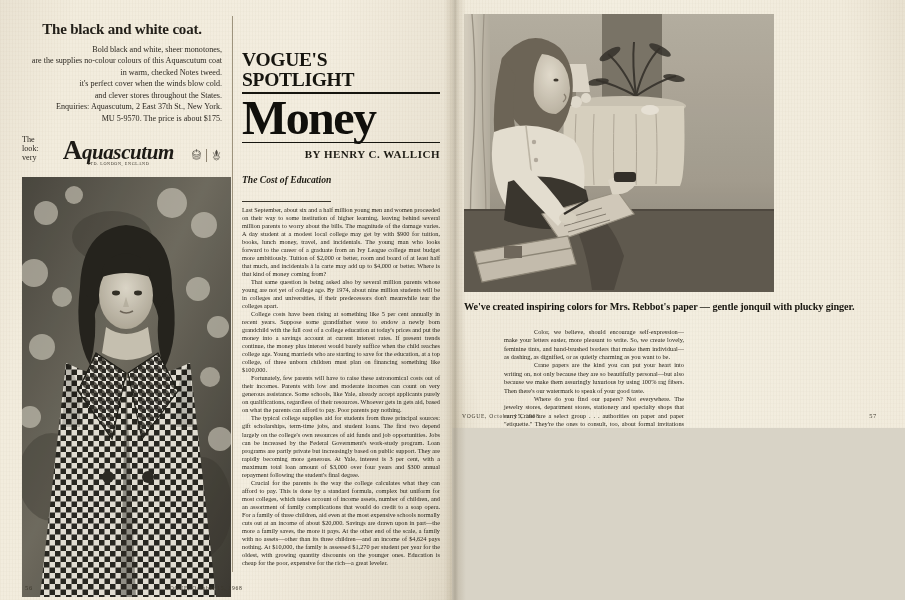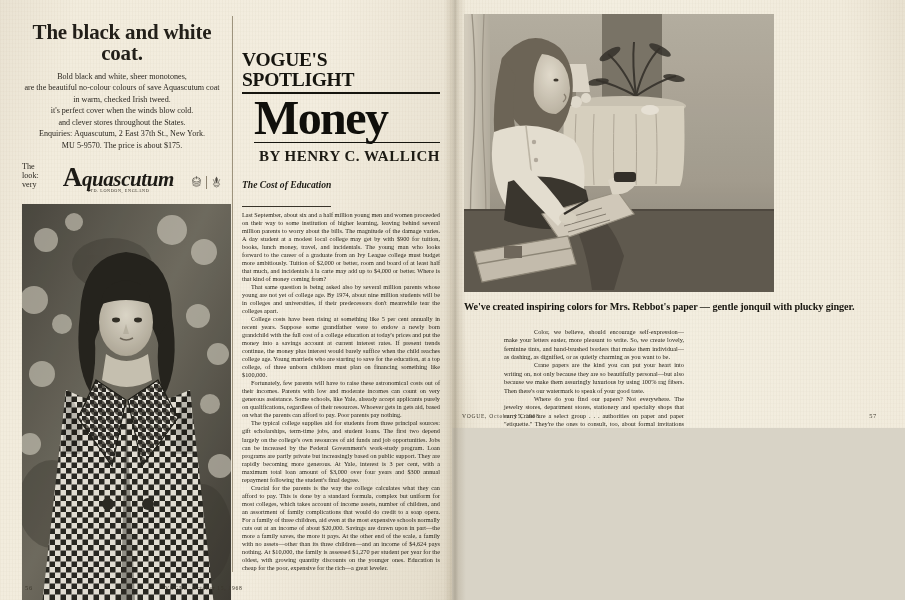--- a/index.html
+++ b/index.html
@@ -40,25 +40,25 @@
   }
 
   
   .left-inner{position:relative;display:flex;height:572px;z-index:2;}
   .ad-col{width:210px;flex:0 0 210px;padding-right:10px;box-sizing:border-box;}
   .vrule{width:1px;flex:0 0 1px;background:#9d937d;margin:2px 9px 0 0;height:556px;}
   .art-col{flex:1;box-sizing:border-box;}
 
   .ad-head{
     font-family:"Liberation Serif",serif;
-    font-weight:bold;font-size:21px;text-align:center;
+    font-weight:bold;font-size:15px;text-align:center;
     letter-spacing:-.2px;color:#221f19;margin:8px 0 7px 0;line-height:1;
   }
   .ad-body{
-    text-align:center;font-size:8.1px;line-height:1.42;color:#2b2720;
+    text-align:right;font-size:8.1px;line-height:1.42;color:#2b2720;
   }
   .logo-row{
     display:flex;align-items:flex-end;justify-content:flex-end;margin-top:11px;gap:17px;
   }
   .look{font-size:8.2px;color:#2b2720;padding-bottom:4px;}
   .aqua{
     font-family:"Liberation Serif",serif;font-style:italic;font-weight:bold;
     font-size:21px;letter-spacing:-.4px;color:#1d1b16;line-height:.95;position:relative;
   }
   .aqua .cap{font-size:27px;font-style:normal;}
@@ -78,24 +78,24 @@
 
   
   .kicker{
     font-family:"Liberation Serif",serif;font-weight:bold;
     font-size:19.5px;letter-spacing:-.3px;color:#16150f;line-height:1;
     border-bottom:2.1px solid #16150f;padding-bottom:3px;margin-top:36px;
   }
   .money{
     font-family:"Liberation Serif",serif;font-weight:bold;
     font-size:48px;line-height:.93;color:#100f0b;letter-spacing:-1.6px;
-    margin:2px 0 0 12px;border-bottom:1.4px solid #16150f;padding-bottom:1px;
+    margin:2px 0 0 0;border-bottom:1.4px solid #16150f;padding-bottom:1px;
   }
   .byline{
-    text-align:right;font-size:15px;font-weight:bold;letter-spacing:.5px;
+    text-align:right;font-size:11px;font-weight:bold;letter-spacing:.5px;
     color:#1d1b14;margin:5px 0 9px 0;
   }
   .deck{
     font-style:italic;font-weight:bold;font-size:9.6px;color:#1d1b14;
     border-bottom:.9px solid #3a352b;display:inline-block;padding-bottom:16px;margin-bottom:4px;
   }
   .article-body{
     font-size:6.25px;line-height:1.285;color:#262219;text-align:justify;
     -webkit-hyphens:auto;hyphens:auto;
   }
@@ -132,22 +132,22 @@
 
   <div class="page page-left">
     <div class="left-inner">
 
       <div class="ad-col">
 
         <div class="ad-head">The black and white coat.</div>
 
         <div class="ad-body">
           <div>Bold black and white, sheer monotones,</div>
-          <div>are the beautiful no-colour colours of save Aquascutum coat</div>
-          <div>in warm, checked Irish tweed.</div>
+          <div>are the supplies no-colour colours of this Aquascutum coat</div>
+          <div>in warm, checked Notes tweed.</div>
           <div>it's perfect cover when the winds blow cold.</div>
           <div>and clever stores throughout the States.</div>
           <div>Enquiries: Aquascutum, 2 East 37th St., New York.</div>
           <div>MU 5-9570. The price is about $175.</div>
         </div>
 
         <div class="logo-row">
           <span class="look">The look: very</span>
           <span class="aqua">
             <span class="cap">A</span><span>quascutum</span>

